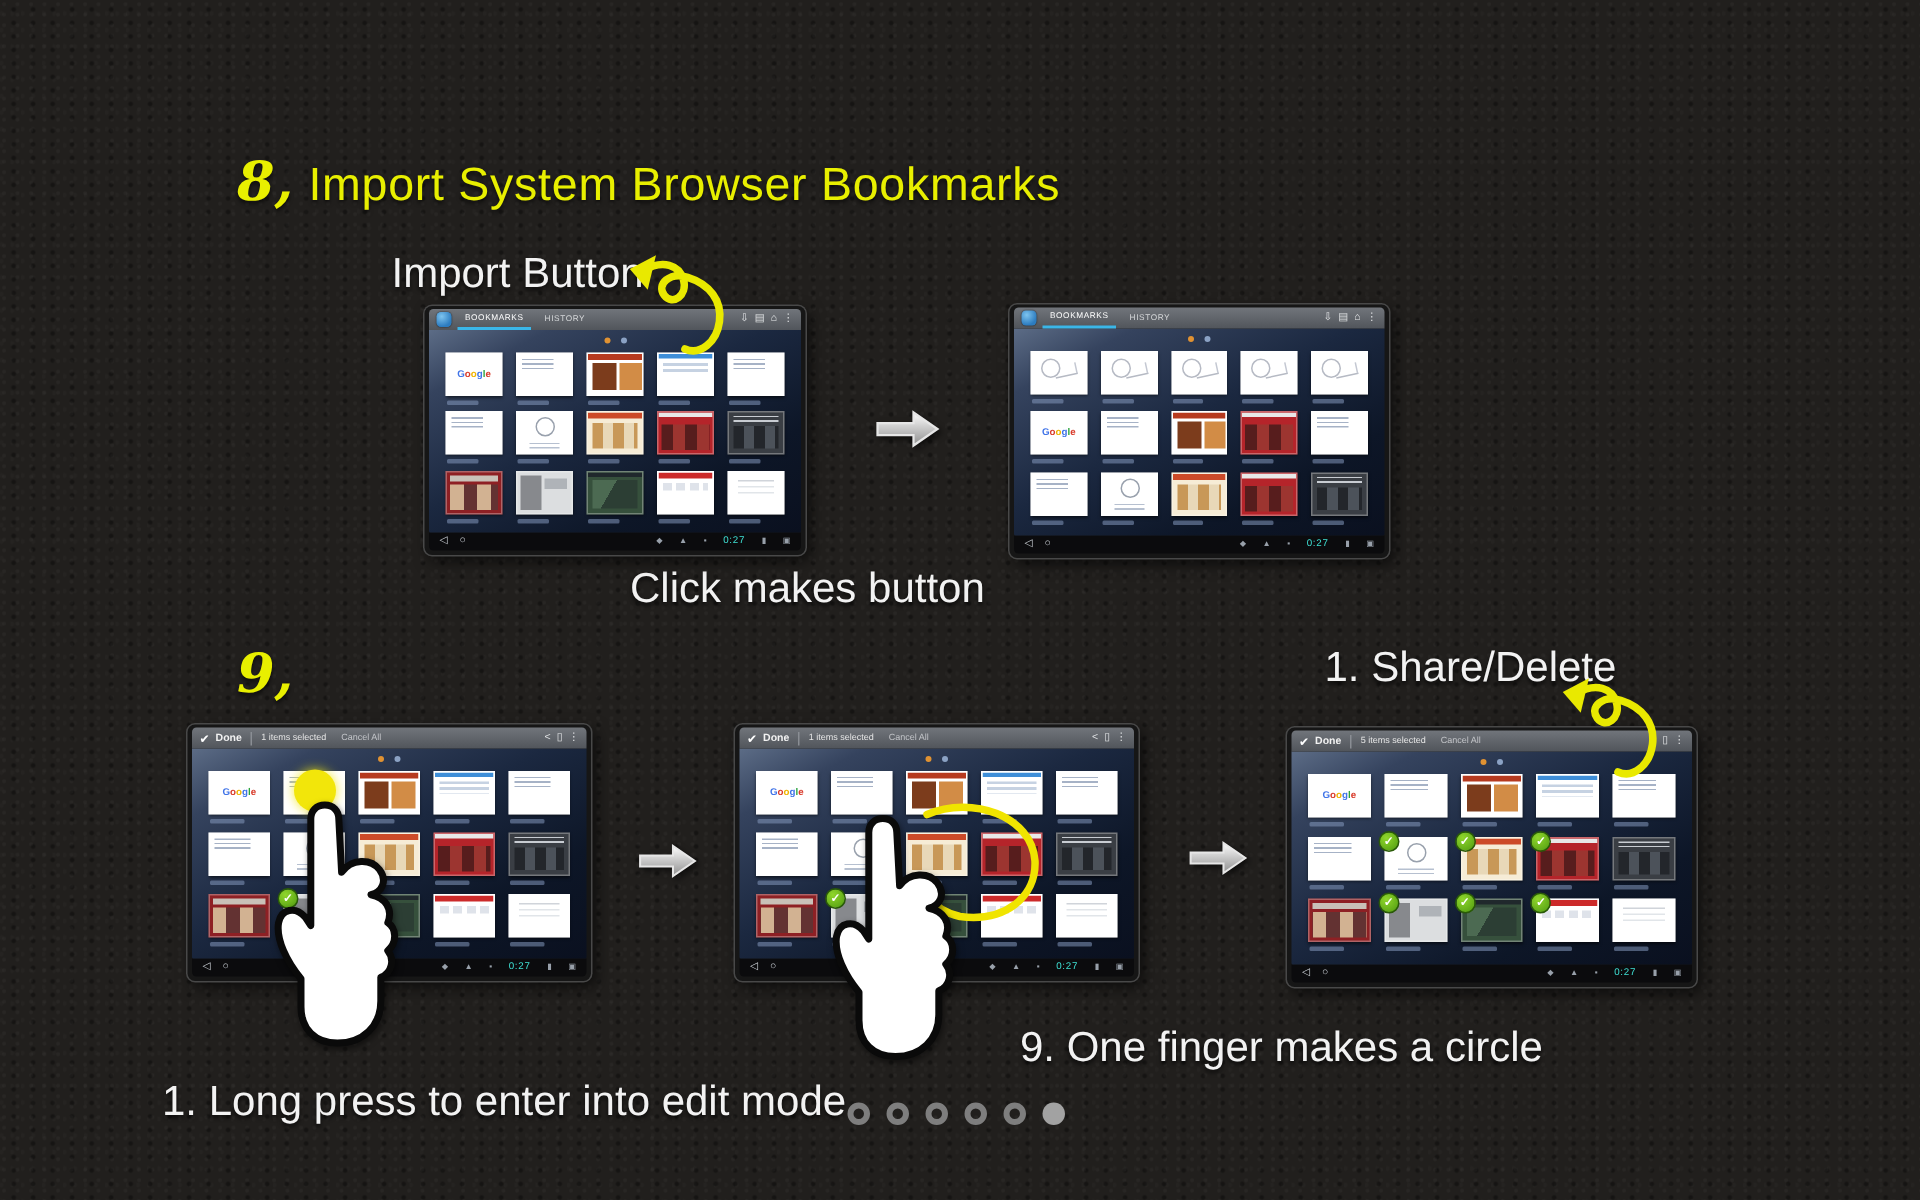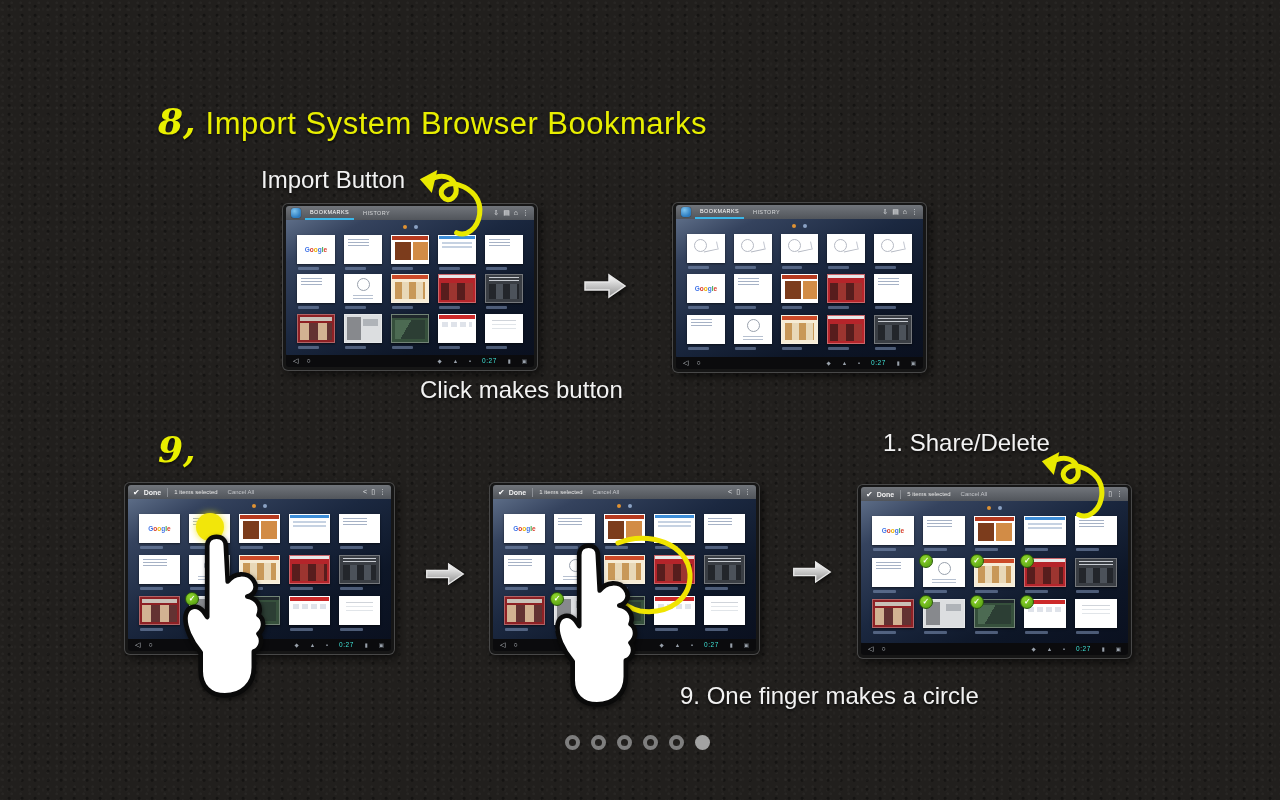--- a/index.html
+++ b/index.html
@@ -9,21 +9,21 @@
     background-image:
       radial-gradient(circle at 30% 40%, rgba(255,255,255,0.03) 0 1px, transparent 1.6px),
       radial-gradient(circle at 70% 70%, rgba(0,0,0,0.35) 0 1px, transparent 2px),
       radial-gradient(circle at 12% 82%, rgba(255,255,255,0.02) 0 1px, transparent 2px);
     background-size:9px 7px,13px 9px,7px 11px;}
   
   .h-heading{position:absolute;display:flex;align-items:baseline;gap:10px;color:#e8ef00;
     text-shadow:0 2px 3px rgba(0,0,0,.6);white-space:nowrap;}
   .h-num{font-family:"DejaVu Serif",serif;font-style:italic;font-size:36px;font-weight:bold;}
   .h-title{font-size:31px;font-weight:400;letter-spacing:.5px;}
-  .cap{position:absolute;color:#f2f2f2;font-size:24px;white-space:nowrap;
+  .cap{position:absolute;color:#f2f2f2;font-size:28px;white-space:nowrap;
     text-shadow:0 2px 3px rgba(0,0,0,.7);}
   
   .tablet{position:absolute;display:flex;flex-direction:column;background:#161616;
     border-radius:5px;padding:2px 3px 3px;box-shadow:0 0 0 1px #484848,3px 4px 10px rgba(0,0,0,.65);z-index:2;}
   .t-topbar{display:flex;align-items:center;height:14px;flex:0 0 14px;gap:4px;padding:0 5px;
     background:linear-gradient(#71757b,#51555b);border-radius:3px 3px 0 0;position:relative;z-index:2;}
   .t-logo{width:10px;height:10px;border-radius:3px;flex:0 0 10px;
     background:radial-gradient(circle at 35% 30%,#7ec4ee,#2c7cc0 70%);box-shadow:0 0 1px #000;}
   .t-tab{font-size:5.5px;letter-spacing:.4px;color:#d6d8da;padding:2px 5px 1px;line-height:9px;}
   .t-tab.active{color:#fff;border-bottom:2px solid #3ab6e8;}
@@ -677,20 +677,21 @@
   </svg>
 
   <svg class="hand" style="left:168px;top:533px" width="112" height="168" viewBox="0 0 110 180">
     <path d="M47,4 C53,4 57,8 57,14 L59,52 C66,42 80,42 86,50 C92,58 88,66 80,68 C90,70 96,78 92,88 C98,92 99,102 92,108 C97,114 95,124 87,127 L87,144 C87,162 74,174 56,174 C40,174 30,164 30,148 L30,128 C20,116 12,100 14,88 C16,78 26,76 33,84 L37,90 L37,14 C37,8 41,4 47,4 Z" fill="#ffffff" stroke="#0a0a0a" stroke-width="5" stroke-linejoin="round"></path>
   </svg>
   <svg class="hand" style="left:540px;top:542px" width="112" height="168" viewBox="0 0 110 180">
     <path d="M47,4 C53,4 57,8 57,14 L59,52 C66,42 80,42 86,50 C92,58 88,66 80,68 C90,70 96,78 92,88 C98,92 99,102 92,108 C97,114 95,124 87,127 L87,144 C87,162 74,174 56,174 C40,174 30,164 30,148 L30,128 C20,116 12,100 14,88 C16,78 26,76 33,84 L37,90 L37,14 C37,8 41,4 47,4 Z" fill="#ffffff" stroke="#0a0a0a" stroke-width="5" stroke-linejoin="round"></path>
   </svg>
 
   <div class="cap" style="left:680px;top:682px">9.  One finger makes a circle</div>
+  <div class="cap" style="left:108px;top:718px">1.  Long press to enter into edit mode</div>
 
   <div class="pager" style="left:565px;top:735px">
       <span class="pg-dot"></span>
       <span class="pg-dot"></span>
       <span class="pg-dot"></span>
       <span class="pg-dot"></span>
       <span class="pg-dot"></span>
       <span class="pg-dot active"></span>
     </div>
 

